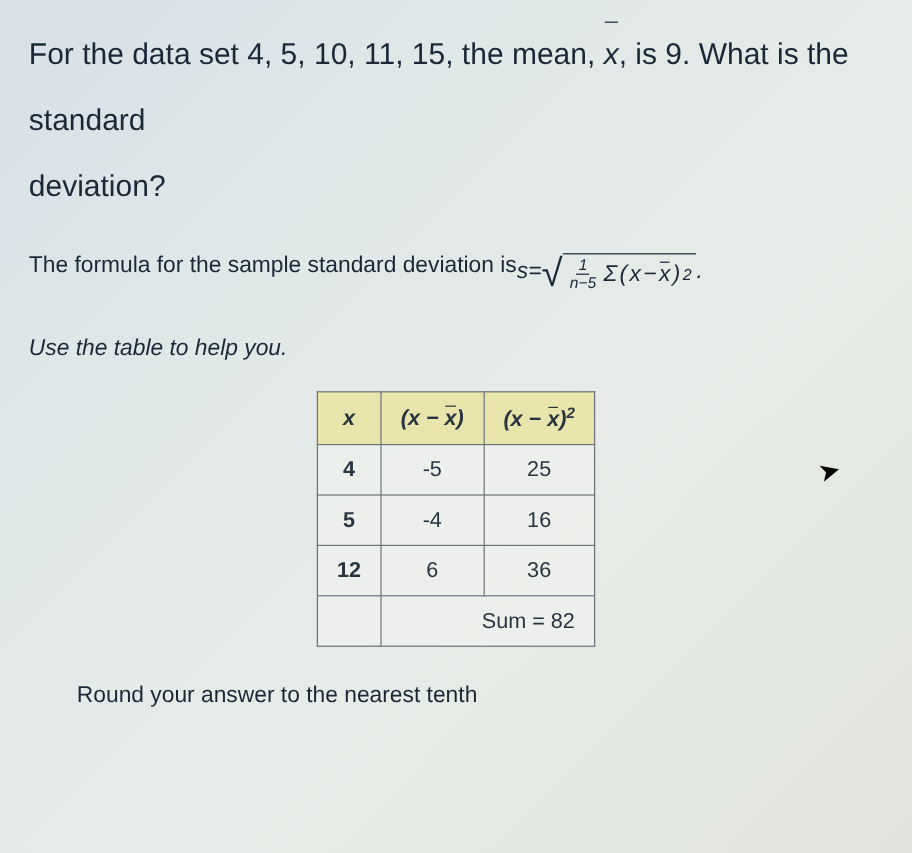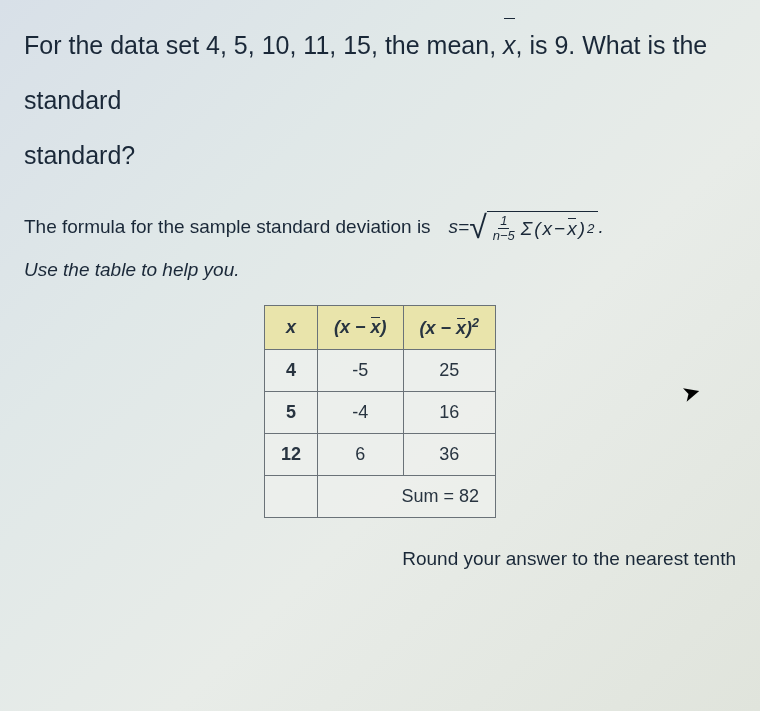--- a/index.html
+++ b/index.html
@@ -17,24 +17,23 @@
       position: relative;
       overflow: hidden;
     }
     .question-text {
       font-size: 25px;
       line-height: 2.2;
       margin-bottom: 28px;
     }
     .formula-line {
       font-size: 19px;
-      margin-bottom: 15px;
+      margin-bottom: 36px;
       display: flex;
-      align-items: center;
-      gap: 18px;
+      gap: 0;
     }
     .formula-math {
       font-style: italic;
       display: inline-flex;
       align-items: center;
     }
     .sqrt-container {
       display: inline-flex;
       align-items: center;
       position: relative;
@@ -93,21 +92,21 @@
       font-style: italic;
     }
     td.x-col {
       font-weight: bold;
     }
     .sum-row td {
       text-align: right;
     }
     .round-text {
       font-size: 19px;
-      text-align: right;
+      text-align: left;
       padding-left: 40px;
     }
     .xbar {
       position: relative;
       display: inline-block;
       font-style: italic;
     }
     .xbar::before {
       content: "";
       position: absolute;
@@ -128,21 +127,21 @@
       font-size: 22px;
       color: #000;
       transform: rotate(-15deg);
     }
   </style>
 </head>
 <body>
 
 <div class="question-text">
   <span>For the data set </span><span>4, 5, 10, 11, 15</span><span>, the mean, </span><span class="xbar">x</span><span>, is 9. What is the standard</span><br>
-  <span>standard?</span>
+  <span>deviation?</span>
 </div>
 
 <div class="formula-line">
   <span>The formula for the sample standard deviation is </span>
   <span class="formula-math">
     <span>s</span>
     <span> = </span>
     <span class="sqrt-container">
       <span class="sqrt-symbol">√</span>
       <span class="sqrt-content">

